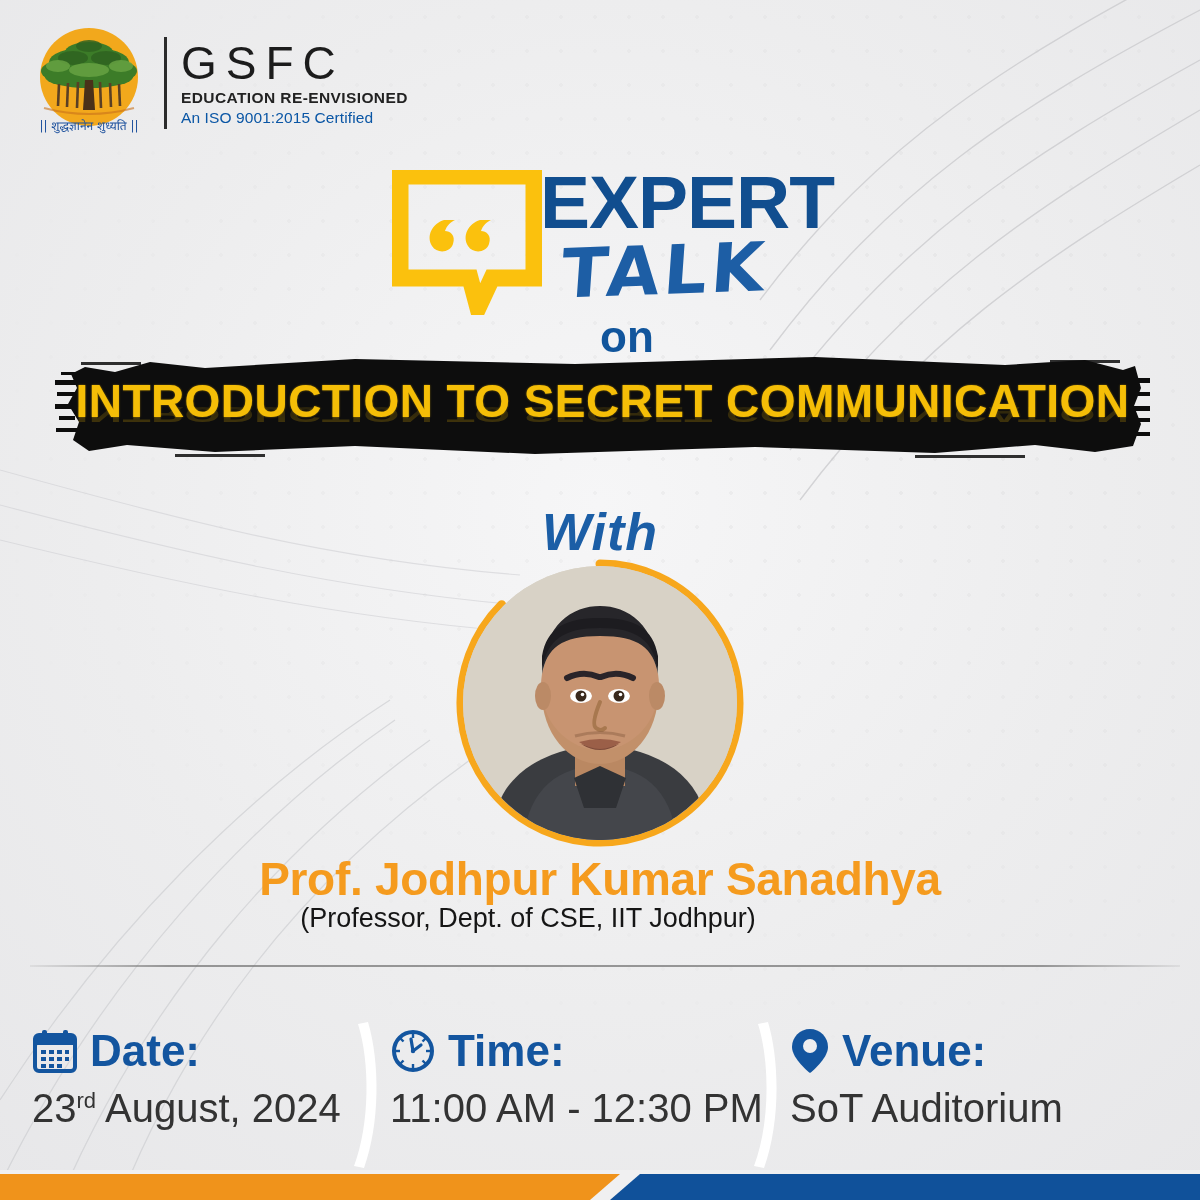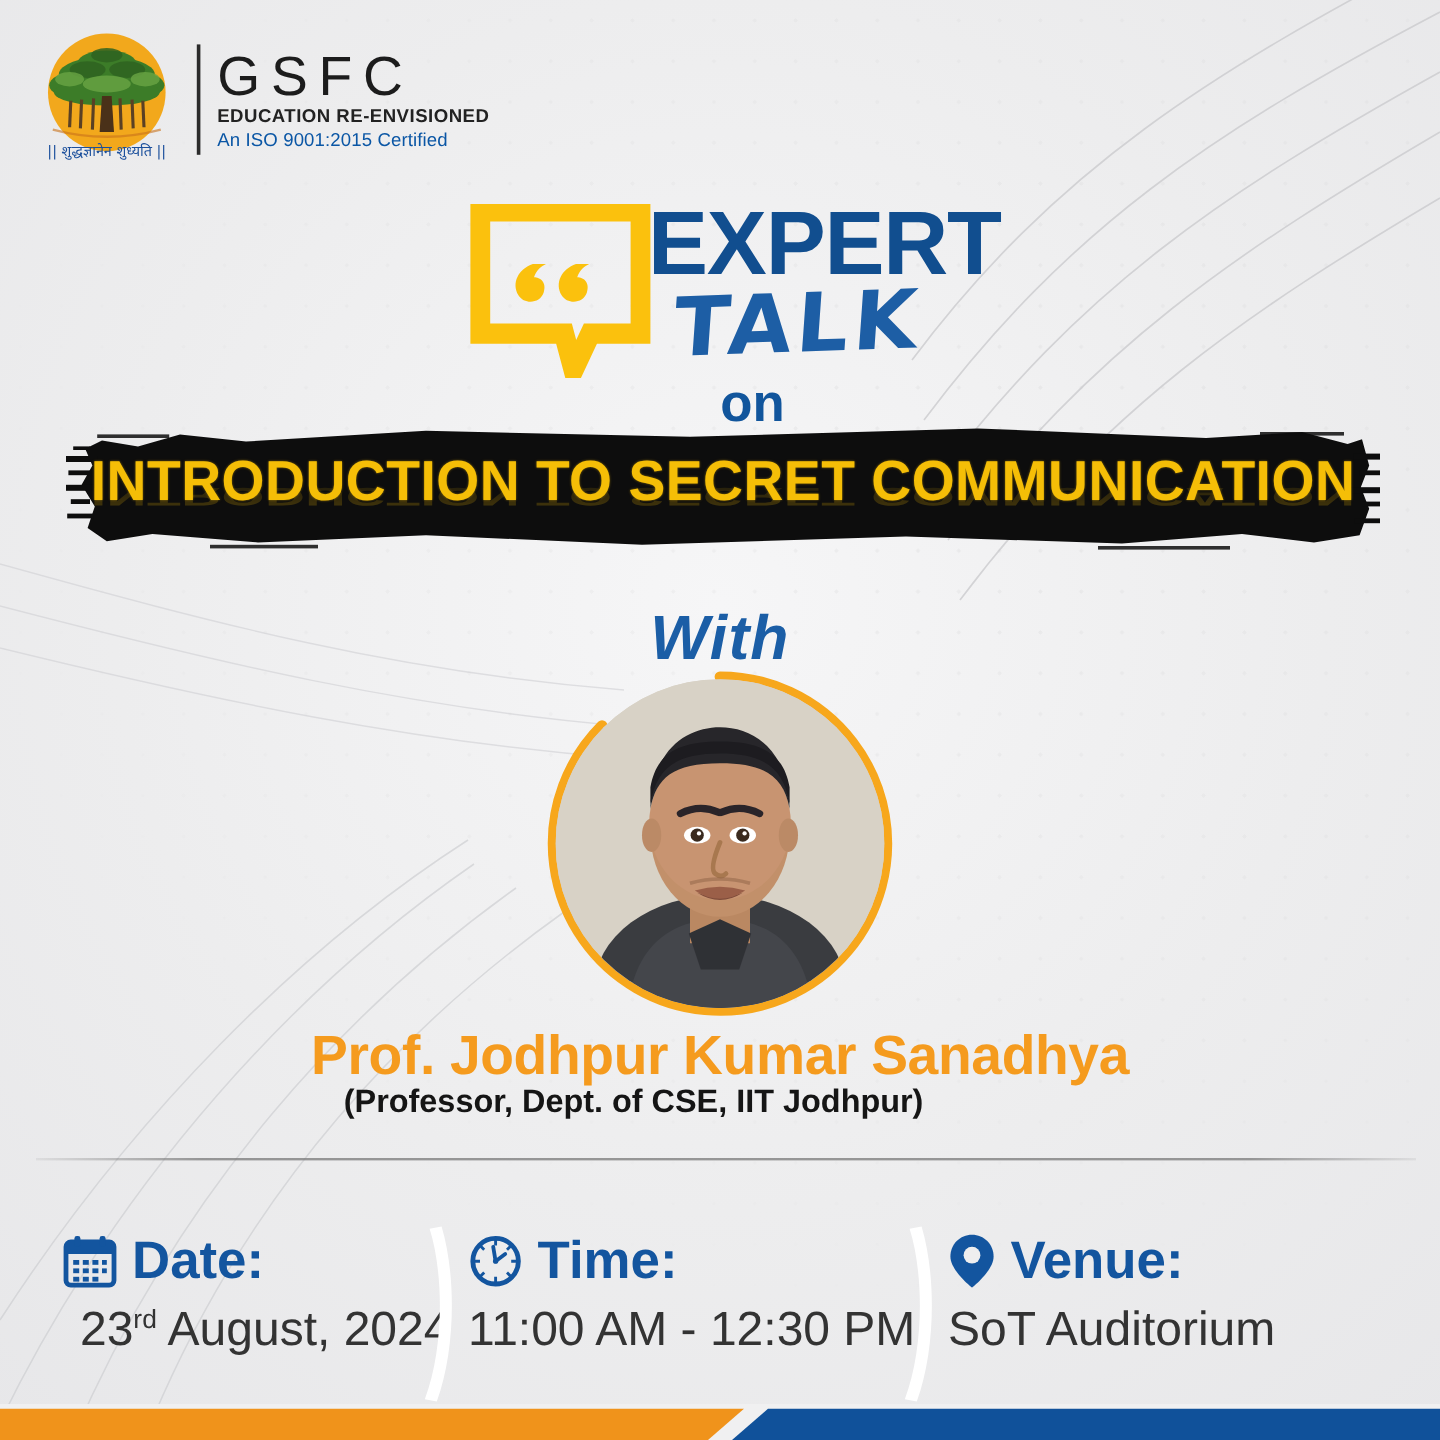--- a/index.html
+++ b/index.html
@@ -119,21 +119,21 @@
     border-radius:50%; overflow:hidden; background:#d9d2c6;
   }
 
   
   .speaker-name {
     position:absolute; left:0; top:852px; width:1200px; text-align:center;
     font-size:46px; font-weight:bold; color:#F59B1E; letter-spacing:-.3px;
   }
   .speaker-role {
     position:absolute; left:0; top:903px; width:1056px; text-align:center;
-    font-size:27px; font-weight:bold; color:#151515;
+    font-size:27px; font-weight:normal; color:#151515;
   }
 
   
   .hr-line {
     position:absolute; left:30px; top:965px; width:1150px; height:2px;
     background:linear-gradient(to right, rgba(150,150,150,.15), rgba(120,120,120,.75) 12%, rgba(120,120,120,.75) 88%, rgba(150,150,150,.15));
   }
 
   
   .infobar {
@@ -301,21 +301,21 @@
     </div>
   </div>
 
   <div class="speaker-name">Prof. Jodhpur Kumar Sanadhya</div>
   <div class="speaker-role">(Professor, Dept. of CSE, IIT Jodhpur)</div>
 
   <div class="hr-line"></div>
 
   <div class="infobar">
 
-    <div class="info-col" style="width:390px; padding-left:52px;text-align:center;">
+    <div class="info-col" style="width:390px; padding-left:32px;">
       <div class="info-head">
         <svg width="46" height="46" viewBox="0 0 46 46">
           <rect x="3" y="7" width="40" height="36" rx="4" fill="none" stroke="#13559f" stroke-width="4"></rect>
           <rect x="3" y="7" width="40" height="10" fill="#13559f"></rect>
           <rect x="10" y="2" width="5" height="9" rx="2" fill="#13559f"></rect>
           <rect x="31" y="2" width="5" height="9" rx="2" fill="#13559f"></rect>
           <g fill="#13559f">
             <rect x="9" y="22" width="5" height="4"></rect>
               <rect x="17" y="22" width="5" height="4"></rect>
             <rect x="25" y="22" width="5" height="4"></rect>

